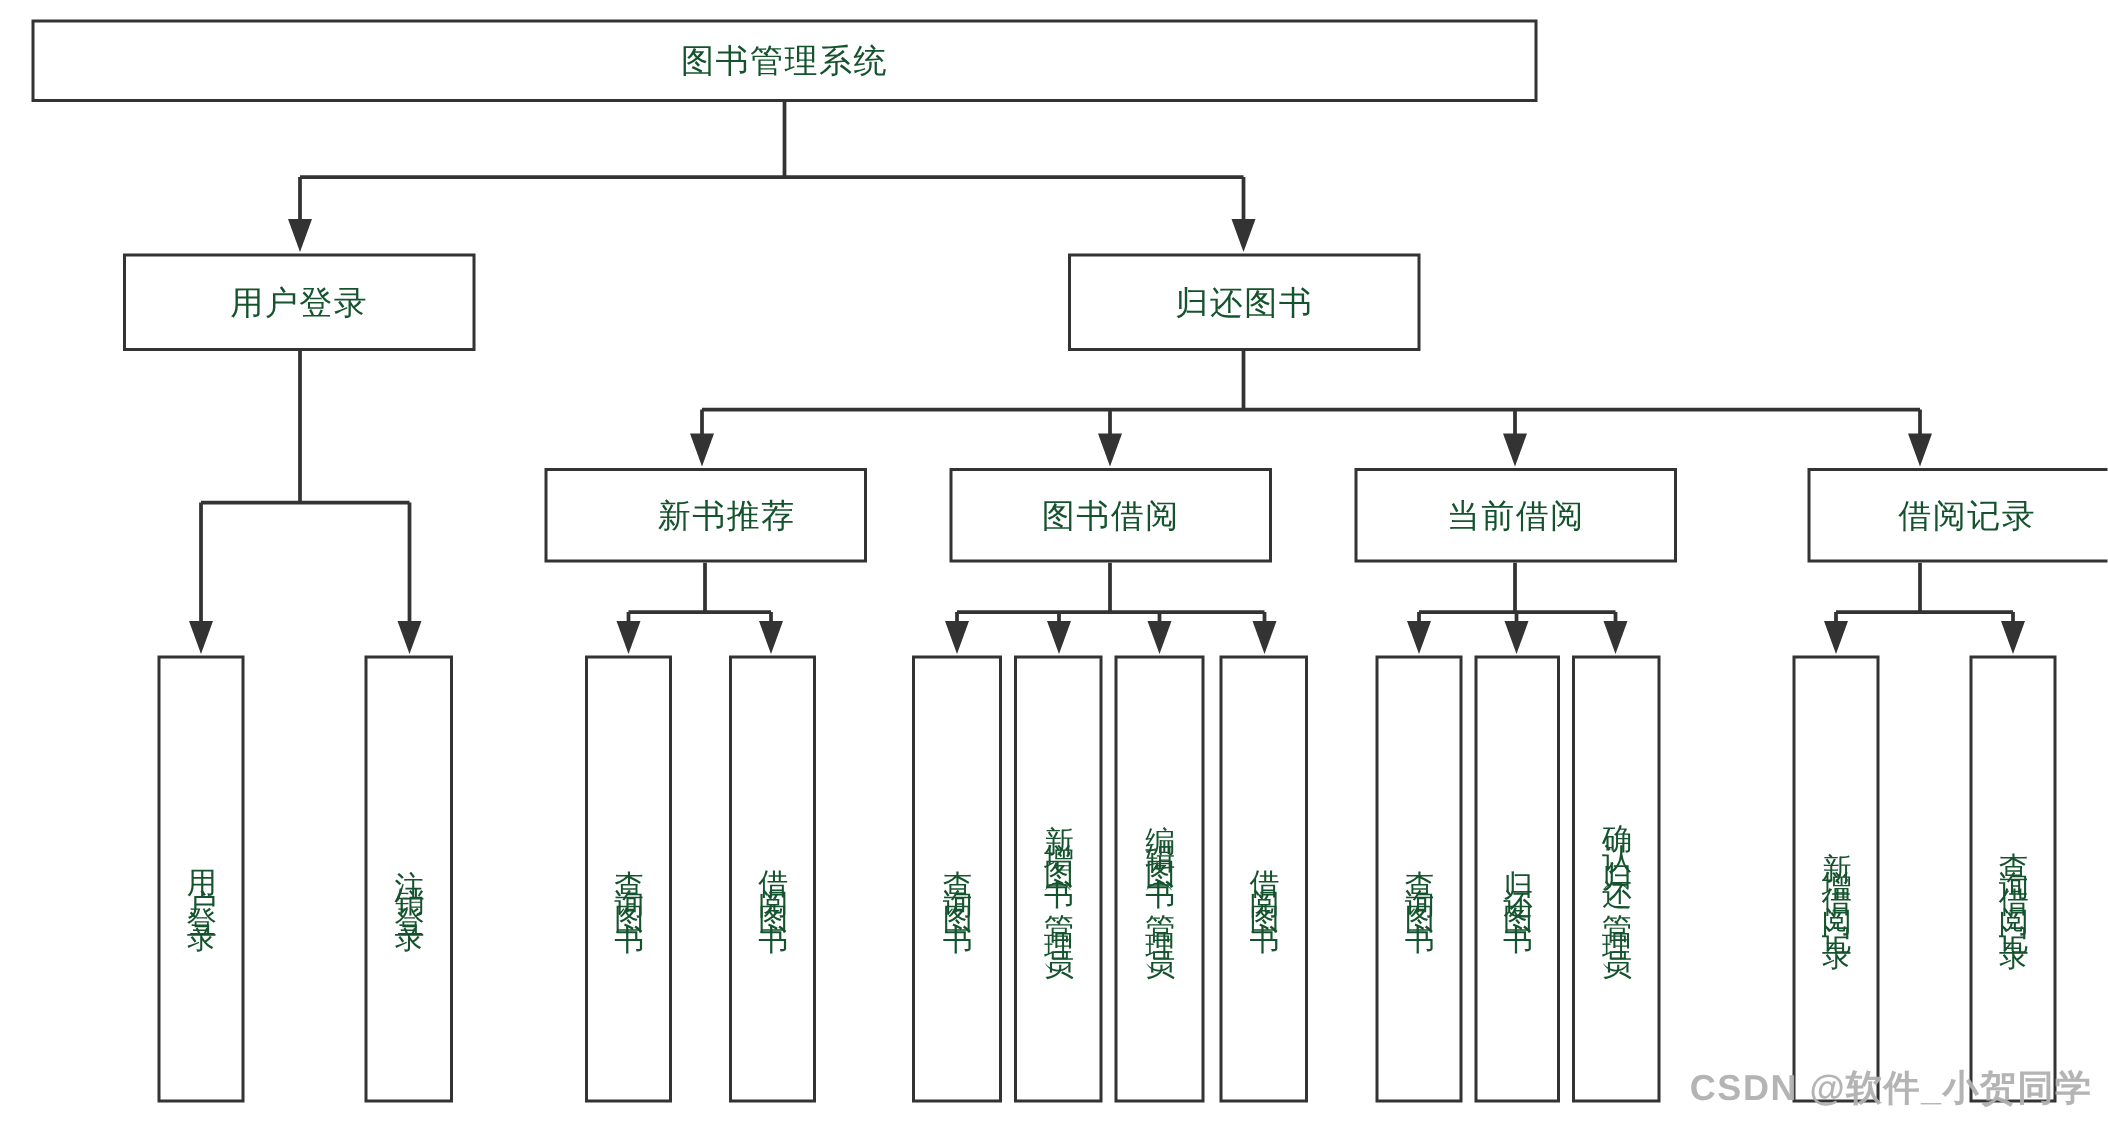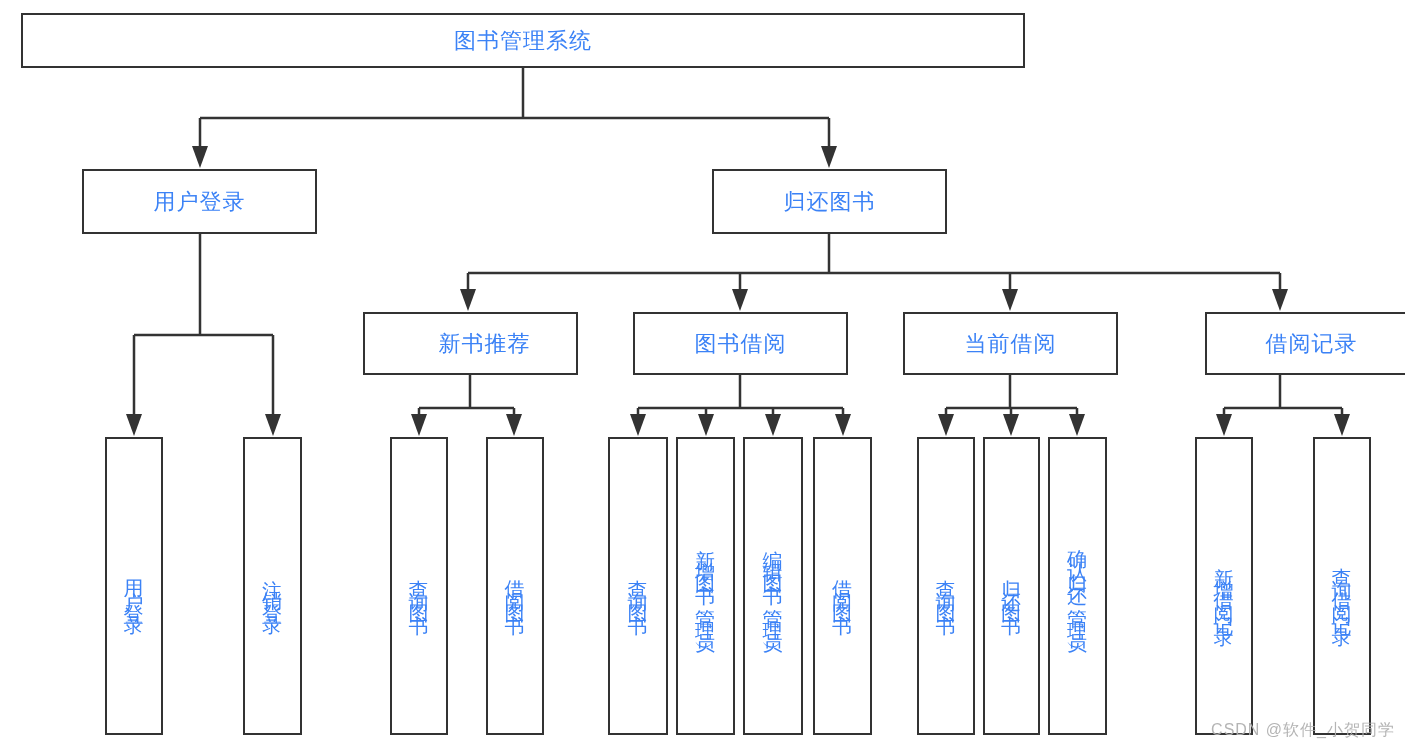--- a/index.html
+++ b/index.html
@@ -7,36 +7,37 @@
     width: 1405px; height: 747px;
     background: #ffffff;
     font-family: "Liberation Sans", "DejaVu Sans", sans-serif;
     position: relative; overflow: hidden;
   }
   .stage { position: absolute; left: 0; top: 0; width: 1405px; height: 747px; }
   svg.connectors { position: absolute; left: 0; top: 0; z-index: 0; }
   .node {
     position: absolute; box-sizing: border-box;
     border: 2.5px solid #333333; background: #ffffff;
-    color: #3b82f6; z-index: 1;
+    color: #14532d; z-index: 1;
     display: flex; align-items: center; justify-content: center;
     text-align: center;
   }
   .node-h { font-size: 22px; letter-spacing: 1px; }
   .node-v {
     font-size: 20px;
     writing-mode: vertical-rl; text-orientation: mixed;
     letter-spacing: 12px; line-height: 1;
     padding-top: 4px;
   }
   .watermark {
     position: absolute; right: 10px; bottom: 6px;
-    font-size: 16px; letter-spacing: 1px;
+    font-size: 24px; letter-spacing: 1px;
     color: rgba(176,176,176,0.95); z-index: 2;
     white-space: nowrap;
+    font-weight: bold;
   }
 </style>
 </head>
 <body>
 
 <div class="stage">
 
   <svg class="connectors" width="1405" height="747" viewBox="0 0 1405 747">
 
     <g stroke="#333333" stroke-width="2.5" fill="#333333">

